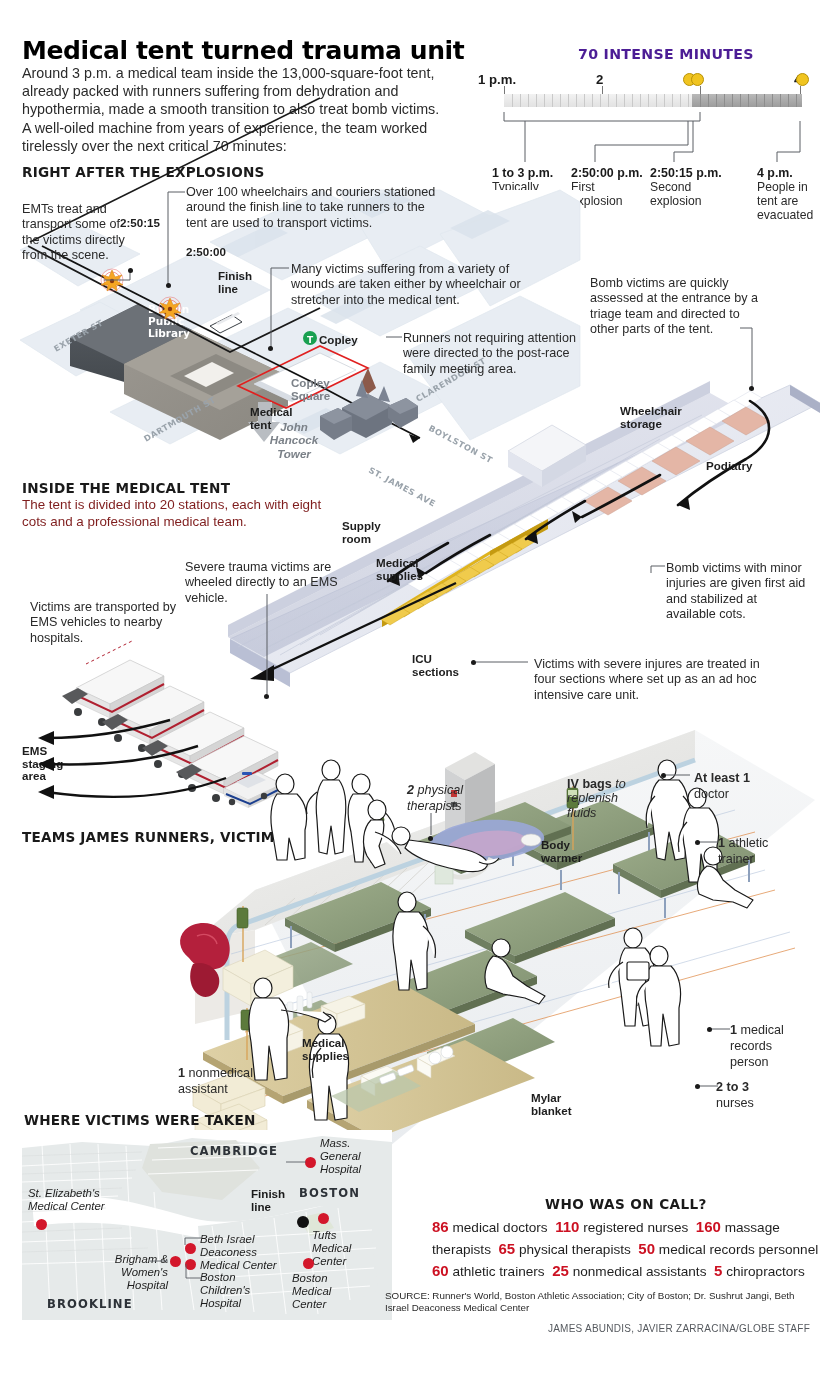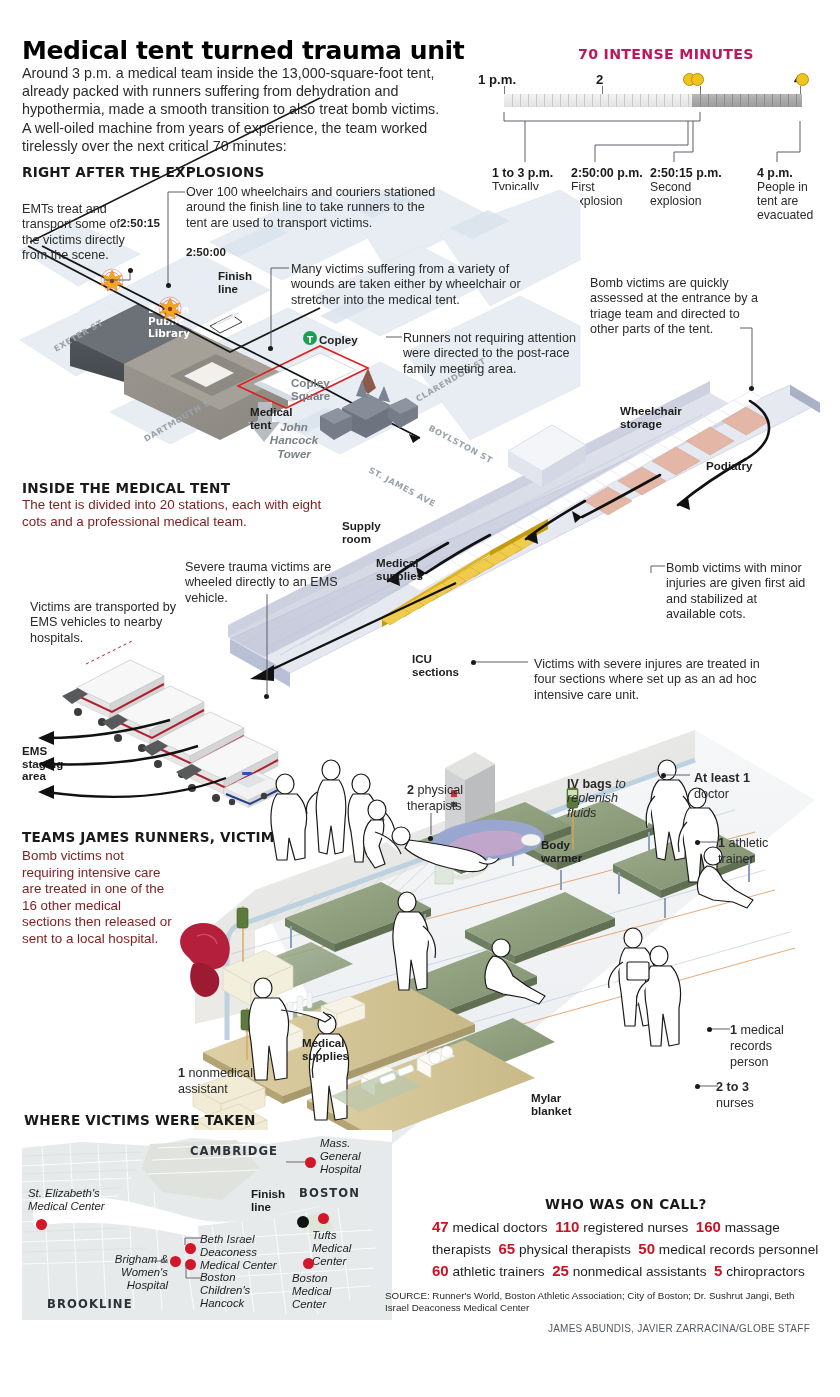--- a/index.html
+++ b/index.html
@@ -26,21 +26,21 @@
   }
   .sub{font-size:13.4px;line-height:16.6px;color:#7f1d1d;}
   .anno{font-size:12.6px;line-height:15.4px;color:#2a2a2a;}
   .anno b{font-weight:bold;}
   .anno i{font-style:italic;}
   .maplbl{font-size:11.6px;font-weight:bold;color:#1d1d1d;}
   .maplbl-l{font-size:11.6px;color:#7b8188;font-weight:bold;}
   .street{font-size:8.3px;font-weight:bold;color:#9aa3ab;letter-spacing:0.6px;}
   .tlhead{
     font-family:"DejaVu Sans","Liberation Sans",sans-serif;
-    font-weight:bold;font-size:14.2px;letter-spacing:0.3px;color:#be185d;
+    font-weight:bold;font-size:14.2px;letter-spacing:0.3px;color:#4c1d95;
   }
   .tltick{font-weight:bold;font-size:13.2px;color:#1a1a1a;}
   .tlb{font-weight:bold;font-size:12.4px;color:#1a1a1a;line-height:14px;}
   .tlt{font-size:12.2px;line-height:14.2px;color:#2a2a2a;}
   .oncall{font-size:13.6px;line-height:21px;color:#1f1f1f;}
   .oncall .n{color:#cc1122;font-weight:bold;font-size:15px;}
   .oncall-h{
     font-family:"DejaVu Sans","Liberation Sans",sans-serif;
     font-weight:bold;font-size:13.6px;letter-spacing:0.4px;color:#1a1a1a;
   }
@@ -552,21 +552,20 @@
       <path d="M152,60 C110,72 72,78 28,78"></path>
       <path d="M180,86 C132,102 82,106 28,104"></path>
       <path d="M208,118 C150,140 86,140 28,132"></path>
     </g>
     <polygon points="20,78 36,71 36,85" fill="#111"></polygon>
     <polygon points="20,104 36,97 36,111" fill="#111"></polygon>
     <polygon points="20,132 36,125 36,139" fill="#111"></polygon>
   </svg>
 
   <div class="abs sect" style="left:22px;top:829px;">TEAMS JAMES RUNNERS, VICTIMS</div>
-  <div class="abs sub" style="left:22px;top:848px;width:150px;">Bomb victims not requiring intensive care are treated in one of the 16 other medical sections then released or sent to a local hospital.</div>
 
   <svg class="abs" width="680" height="420" viewBox="0 0 680 420" style="left:135px;top:740px;">
     <defs>
       <linearGradient id="tentWall" x1="0" y1="0" x2="1" y2="1">
         <stop offset="0" stop-color="#f3f3f1"></stop>
           <stop offset="1" stop-color="#dcdcda"></stop>
       </linearGradient>
       <linearGradient id="floorG" x1="0" y1="0" x2="0" y2="1">
         <stop offset="0" stop-color="#f6f7f8"></stop>
           <stop offset="1" stop-color="#e9ecef"></stop>
@@ -852,21 +851,21 @@
     <polygon points="196,356 258,330 286,346 224,372" fill="#b9c7ab" opacity="0.75"></polygon>
 
     <g fill="#ffffff" stroke="#cfd3d8" stroke-width="0.6">
       <rect x="244" y="338" width="16" height="7" rx="2" transform="rotate(-21 244 338)"></rect>
       <rect x="262" y="330" width="16" height="7" rx="2" transform="rotate(-21 262 330)"></rect>
       <circle cx="300" cy="318" r="6"></circle>
       <circle cx="312" cy="312" r="6"></circle>
     </g>
   </svg>
 
-  <div class="abs anno" style="left:407px;top:782px;width:80px;line-height:16px;">
+  <div class="abs anno" style="left:407px;top:782px;width:80px;line-height:16px;font-style:italic;">
     <b>2</b>
     <span>physical therapists</span>
   </div>
   <svg class="abs" width="10" height="26" style="left:427px;top:813px;">
     <path d="M4,0 L4,22" stroke="#5a5f64" stroke-width="1" fill="none"></path>
   </svg>
   <div class="dot" style="left:428px;top:836px;"></div>
 
   <div class="abs anno" style="left:567px;top:777px;width:82px;line-height:14.4px;">
     <b>IV bags</b>
@@ -996,32 +995,32 @@
     <path d="M10,9 L10,2 L26,2" stroke="#5a5f64" stroke-width="0.9" fill="none"></path>
   </svg>
 
   <div class="hdot" style="left:170px;top:1256px;"></div>
   <div class="abs hosp" style="left:106px;top:1253px;width:62px;text-align:right;">Brigham &amp; Women's Hospital</div>
   <svg class="abs" width="22" height="8" style="left:150px;top:1258px;">
     <path d="M0,3 L18,3" stroke="#5a5f64" stroke-width="0.9" fill="none"></path>
   </svg>
 
   <div class="hdot" style="left:185px;top:1259px;"></div>
-  <div class="abs hosp" style="left:200px;top:1271px;width:70px;">Boston Children's Hancock</div>
+  <div class="abs hosp" style="left:200px;top:1271px;width:70px;">Boston Children's Hospital</div>
   <svg class="abs" width="28" height="22" style="left:176px;top:1262px;">
     <path d="M10,2 L10,16 L26,16" stroke="#5a5f64" stroke-width="0.9" fill="none"></path>
   </svg>
 
   <div class="hdot" style="left:303px;top:1258px;"></div>
   <div class="abs hosp" style="left:292px;top:1272px;width:62px;">Boston Medical Center</div>
 
   <div class="abs oncall-h" style="left:545px;top:1196px;">WHO WAS ON CALL?</div>
 
   <div class="abs oncall" style="left:432px;top:1216px;width:392px;">
-    <span class="n">47</span>
+    <span class="n">86</span>
     <span>medical doctors</span>&nbsp;
     <span class="n">110</span>
     <span>registered nurses</span>&nbsp;
     <span class="n">160</span>
     <span>massage therapists</span>&nbsp;
     <span class="n">65</span>
     <span>physical therapists</span>&nbsp;
     <span class="n">50</span>
     <span>medical records personnel</span>&nbsp;
     <span class="n">60</span>

